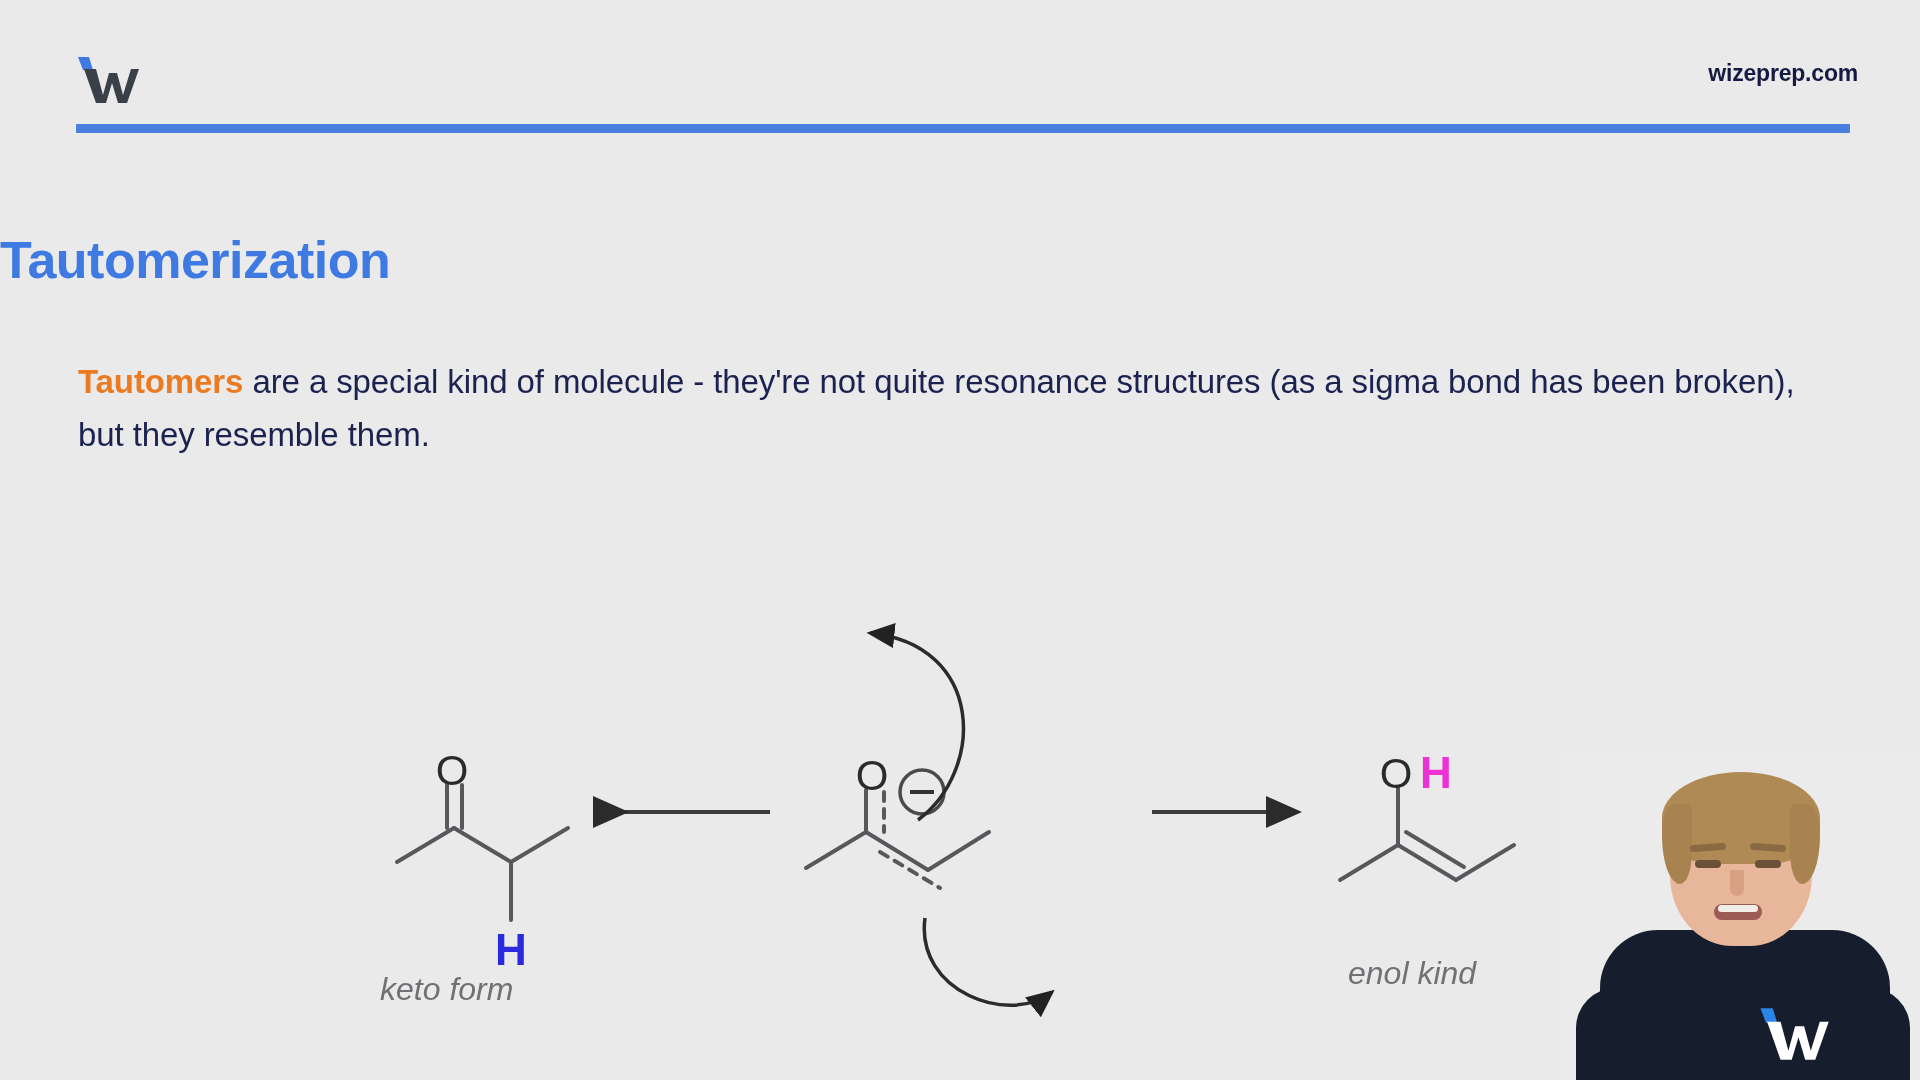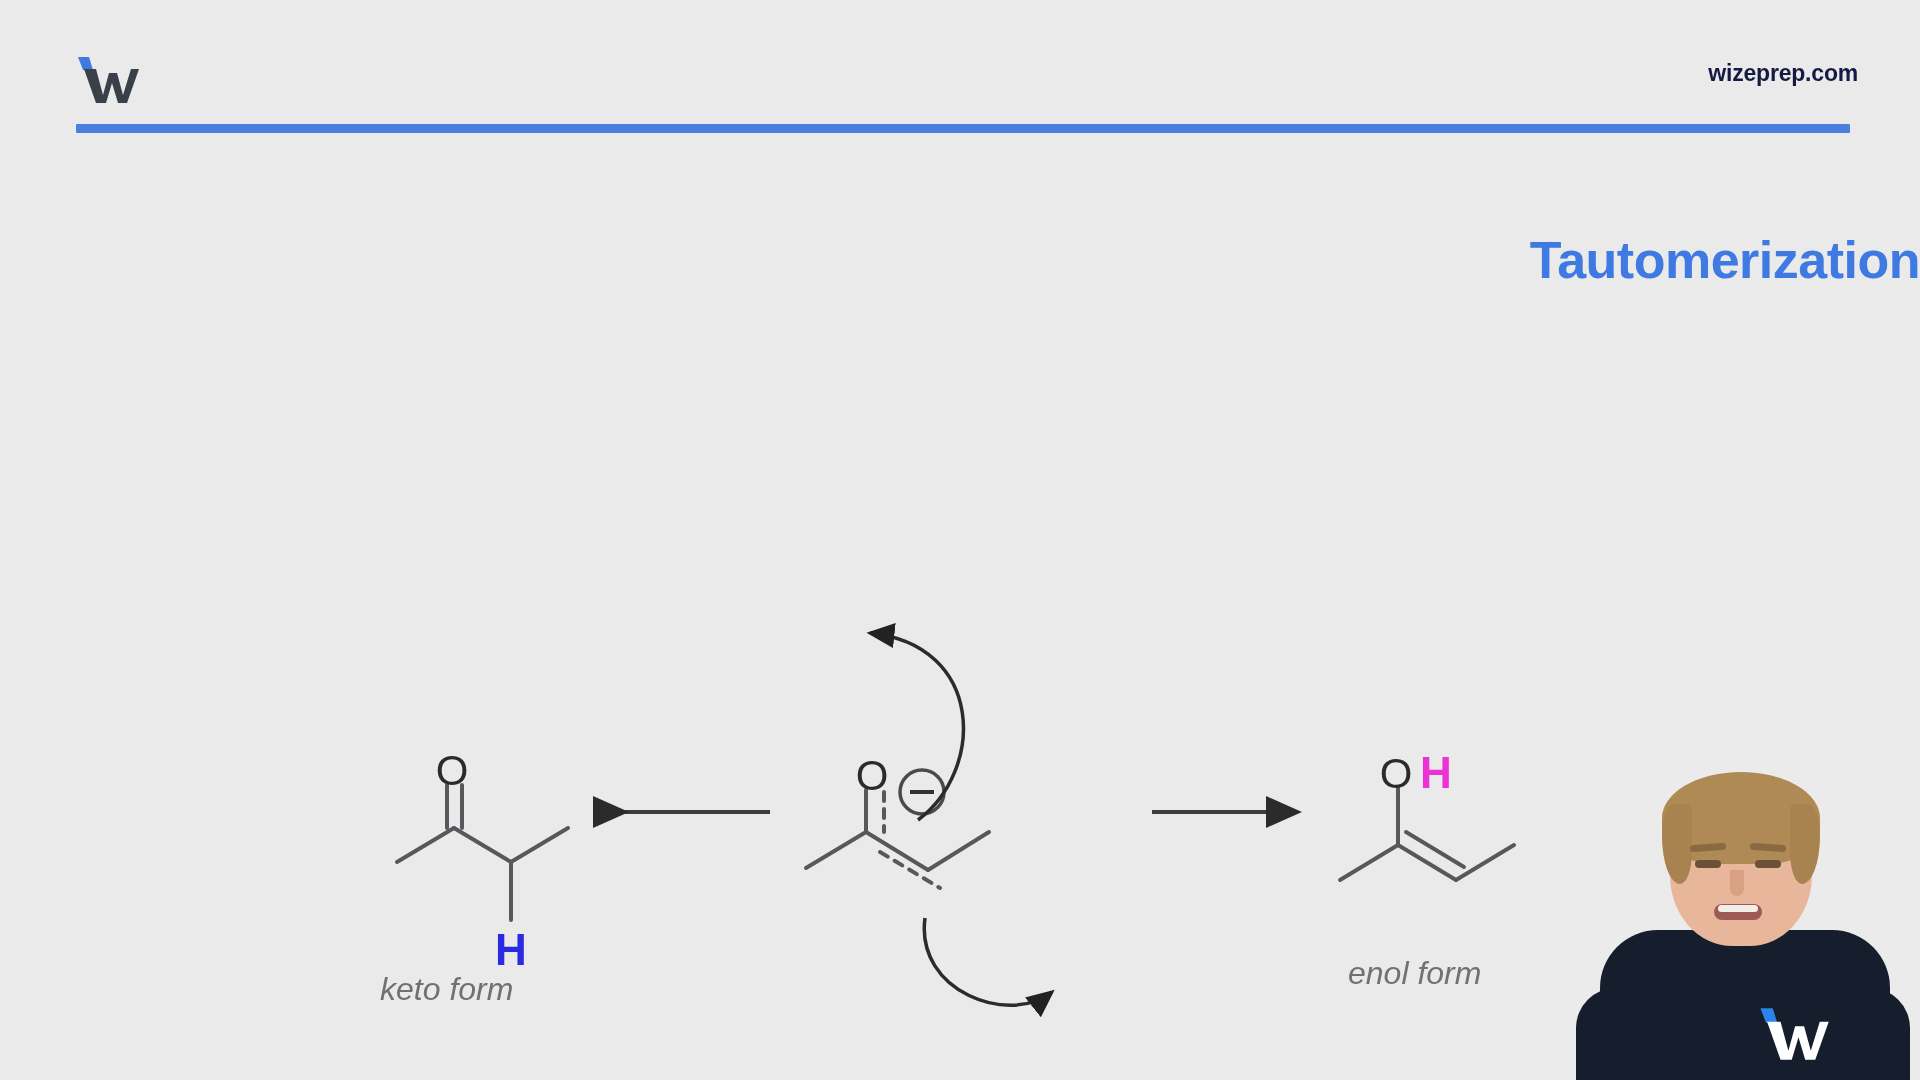--- a/index.html
+++ b/index.html
@@ -20,21 +20,21 @@
     letter-spacing:-0.2px;
   }
   .rule{
     position:absolute;left:76px;top:124px;width:1774px;height:9px;
     background:#4a7fe0;border-radius:1px;
   }
 
   
   .title{
     position:absolute;left:0;top:230px;width:1920px;
-    text-align:right;font-size:52px;font-weight:bold;
+    text-align:left;font-size:52px;font-weight:bold;
     color:#3e7ae2;letter-spacing:-0.5px;
   }
   .para{
     position:absolute;left:78px;top:355px;width:1760px;
     font-size:33px;line-height:53px;color:#1c2250;
     letter-spacing:-0.1px;
   }
   .para .kw{color:#ec7a21;font-weight:bold;}
 
   
@@ -92,20 +92,21 @@
     <svg class="logo" viewBox="0 0 64 50">
       <path d="M2 2 L13 2 L17 15 L7 15 Z" fill="#3e7ae2"></path>
       <path d="M8 14 L20 14 L27 40 L33 18 L41 18 L47 40 L55 14 L63 14 L51 48 L42 48 L36 28 L30 48 L20 48 Z" fill="#3a4049"></path>
     </svg>
     <div class="brand">wizeprep.com</div>
     <div class="rule"></div>
   </div>
 
   <div class="title">Tautomerization</div>
 
+  <div class="para"><span class="kw">Tautomers</span><span> are a special kind of molecule - they're not quite resonance structures (as a sigma bond has been broken), but they resemble them.</span></div>
 
   <div class="scheme">
 
     <svg width="1920" height="480" viewBox="0 0 1920 480" style="position:absolute;left:0;top:0;">
       <defs>
         <marker id="ah" markerWidth="10" markerHeight="10" refX="8" refY="4" orient="auto">
           <path d="M0,0 L9,4 L0,8 Z" fill="#2b2b2b"></path>
         </marker>
         <marker id="ahl" markerWidth="10" markerHeight="10" refX="1" refY="4" orient="auto">
           <path d="M9,0 L0,4 L9,8 Z" fill="#2b2b2b"></path>
@@ -168,21 +169,21 @@
 
         <line x1="1456" y1="340" x2="1514" y2="305"></line>
       </g>
       <text x="1396" y="248" font-family="'Liberation Sans',sans-serif" font-size="42" fill="#2b2b2b" text-anchor="middle">O</text>
       <text x="1436" y="248" font-family="'Liberation Sans',sans-serif" font-size="44" font-weight="bold" fill="#ee31d5" text-anchor="middle">H</text>
     </svg>
 
   </div>
 
   <div class="caption cap-keto">keto form</div>
-  <div class="caption cap-enol">enol form</div>
+  <div class="caption cap-enol">enol kind</div>
 
   <div class="presenter">
     <div class="pbg"></div>
     <div class="p-neck"></div>
     <div class="p-body"></div>
     <div class="p-shoulderL"></div>
     <div class="p-shoulderR"></div>
     <div class="p-head"></div>
     <div class="p-hair"></div>
     <div class="p-hair2"></div>

